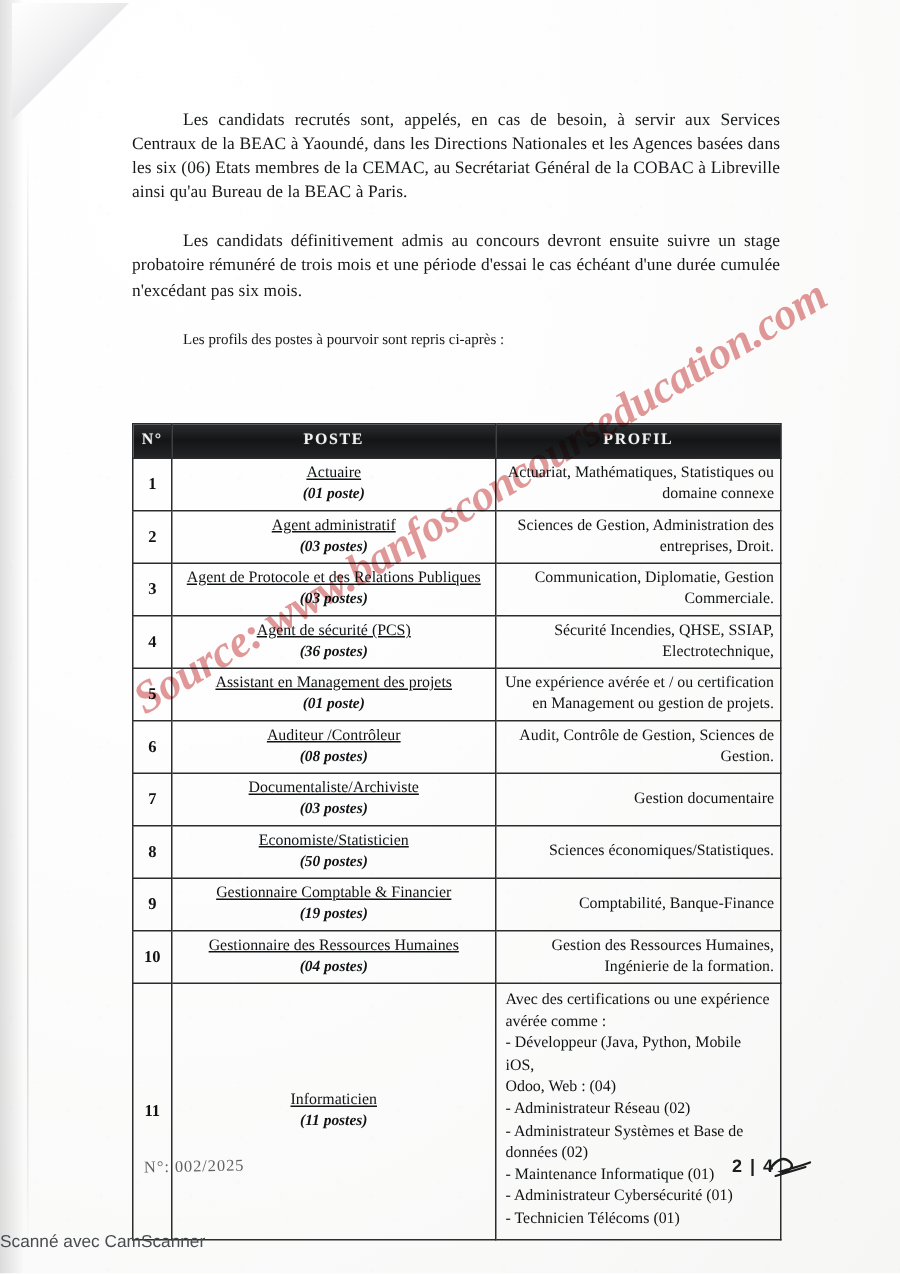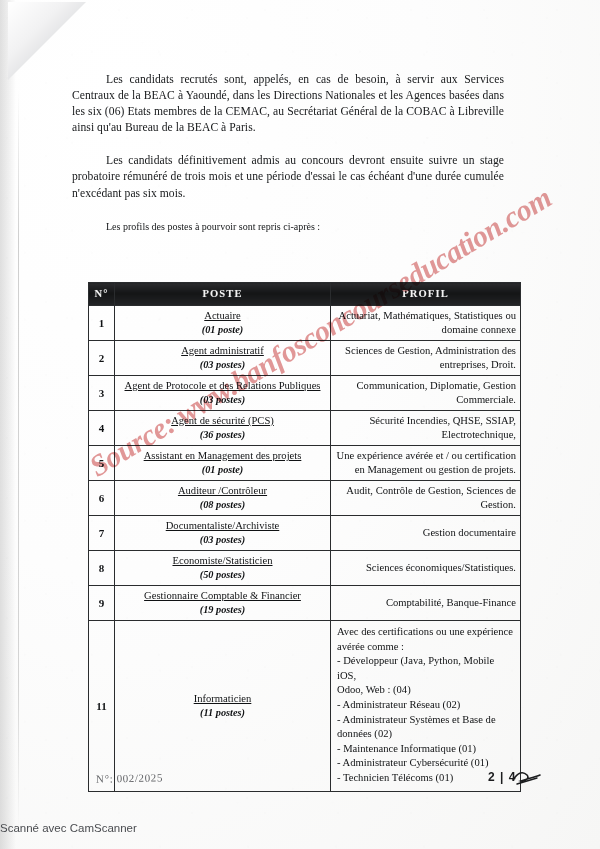--- a/index.html
+++ b/index.html
@@ -67,21 +67,21 @@
   #folded-corner .fold-edge {
     position: absolute;
     inset: 0;
     background: linear-gradient(135deg, rgba(0,0,0,0) 62%, rgba(40,42,46,.85) 66%, rgba(90,92,96,.25) 70%, rgba(0,0,0,0) 74%);
     clip-path: polygon(0 0, 100% 0, 0 100%);
   }
 
   
   .doc-body {
     position: absolute;
-    left: 72px;
+    left: 88px;
     top: 72px;
     width: 432px;
   }
   p.para {
     margin: 0 0 17px 0;
     font-size: 11.6px;
     line-height: 16.1px;
     text-align: justify;
     text-indent: 34px;
     color: #16181a;
@@ -320,20 +320,28 @@
 
     <tr>
       <td class="num">9</td>
       <td class="poste">
         <span class="title">Gestionnaire Comptable &amp; Financier</span>
         <span class="count">(19 postes)</span>
       </td>
       <td class="profil">Comptabilité, Banque-Finance</td>
     </tr>
 
+    <tr>
+      <td class="num">10</td>
+      <td class="poste">
+        <span class="title">Gestionnaire des Ressources Humaines</span>
+        <span class="count">(04 postes)</span>
+      </td>
+      <td class="profil">Gestion des Ressources Humaines, Ingénierie de la formation.</td>
+    </tr>
 
     <tr>
       <td class="num">11</td>
       <td class="poste">
         <span class="title">Informaticien</span>
         <span class="count">(11 postes)</span>
       </td>
       <td class="profil left">
         <span class="bullet-line">Avec des certifications ou une expérience</span>
         <span class="bullet-line">avérée comme :</span>

